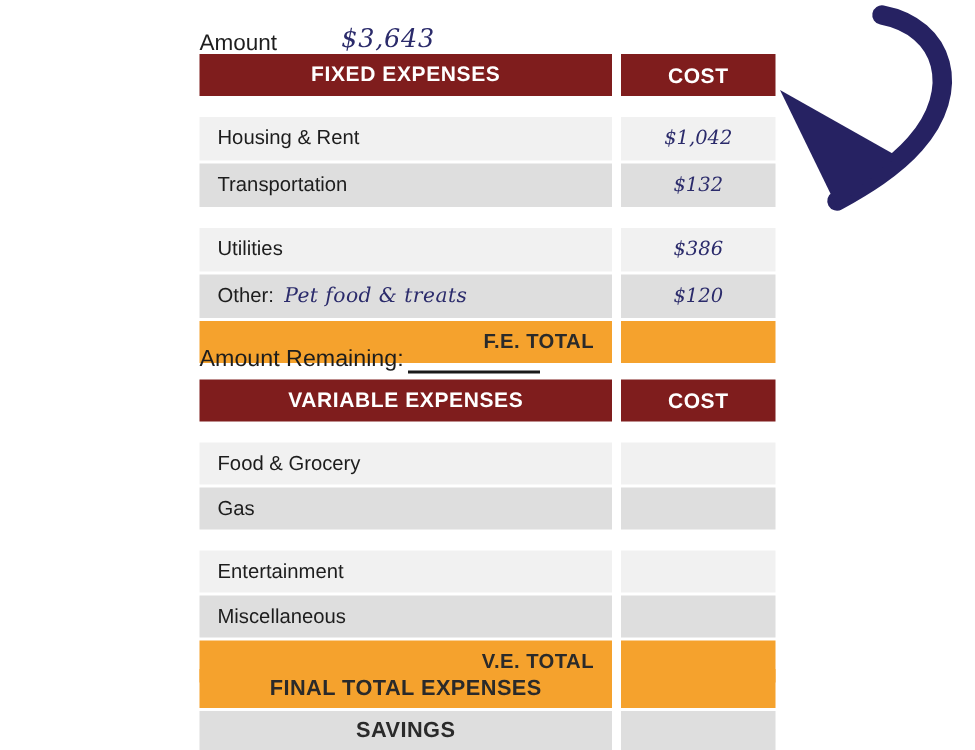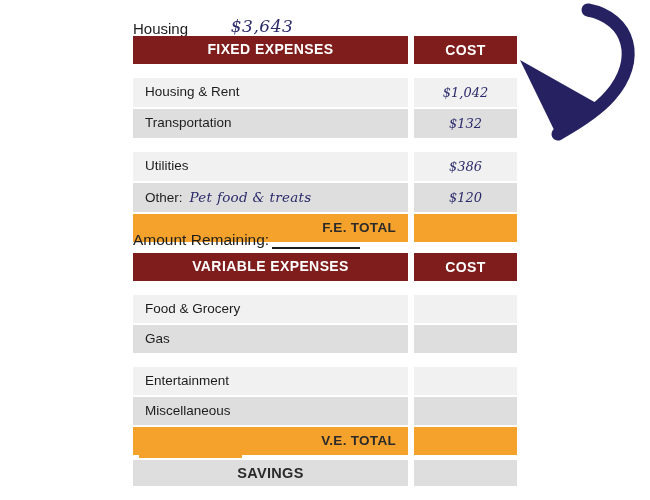--- a/index.html
+++ b/index.html
@@ -182,21 +182,21 @@
     height: 175px;
     pointer-events: none;
   }
 </style>
 </head>
 <body>
 
 <div class="sheet">
 
   <div class="income-row">
-    <span class="income-label">Housing</span>
+    <span class="income-label">Amount</span>
     <span class="income-value-wrap">
       <span class="handwriting">$3,643</span>
     </span>
   </div>
 
   <div class="table" style="top:36px;">
 
     <div class="row hdr">
       <div class="cell-name">FIXED EXPENSES</div>
       <div class="cell-cost">COST</div>
@@ -265,20 +265,21 @@
     </div>
 
     <div class="row total">
       <div class="cell-name">V.E. TOTAL</div>
       <div class="cell-cost cost-hand"></div>
     </div>
   </div>
 
   <div class="final-block">
     <div class="row final">
+      <div class="cell-name">FINAL TOTAL EXPENSES</div>
       <div class="cell-cost cost-hand"></div>
     </div>
     <div class="row savings">
       <div class="cell-name">SAVINGS</div>
       <div class="cell-cost cost-hand"></div>
     </div>
   </div>
 
   <svg class="arrow" viewBox="0 0 170 175">
     <path d="M108 10 C 150 18, 162 60, 130 96 C 116 112, 96 124, 78 134" fill="none" stroke="#262262" stroke-width="13" stroke-linecap="round"></path>

